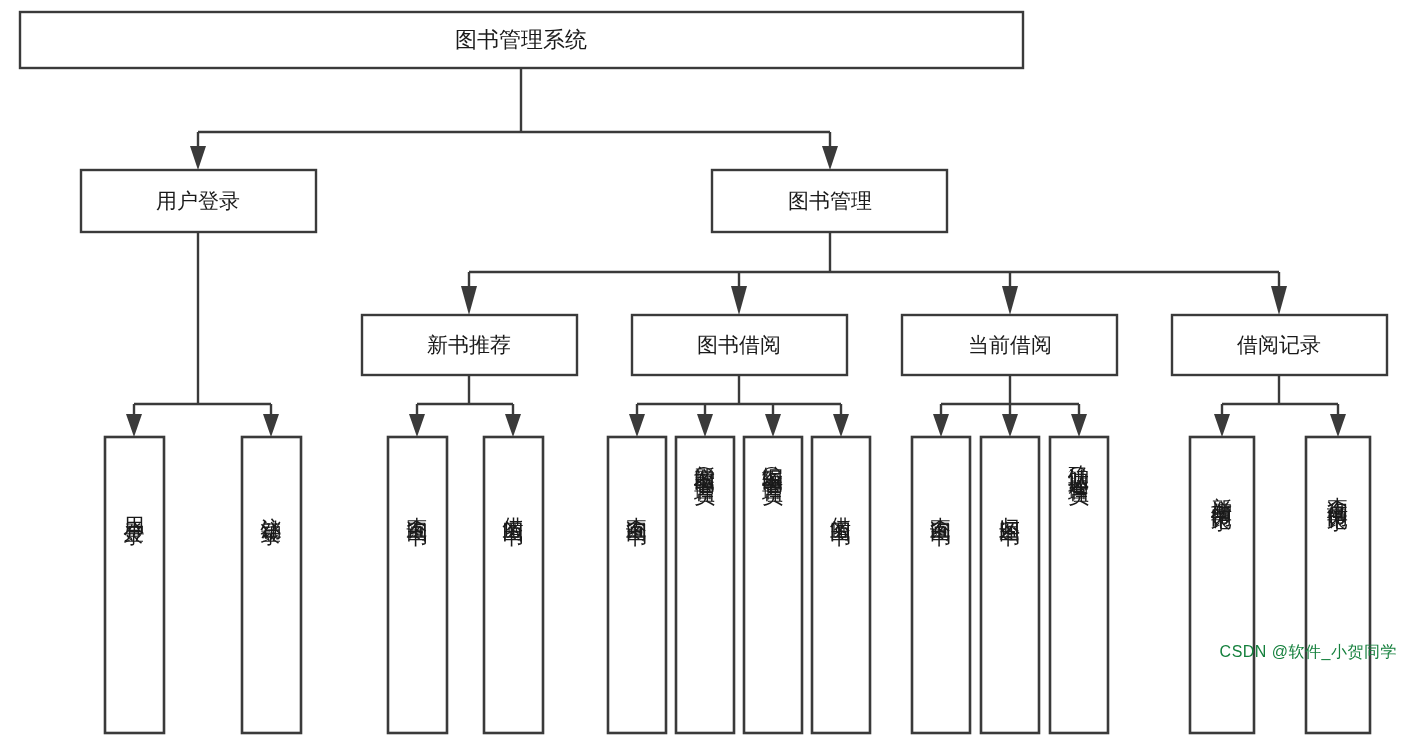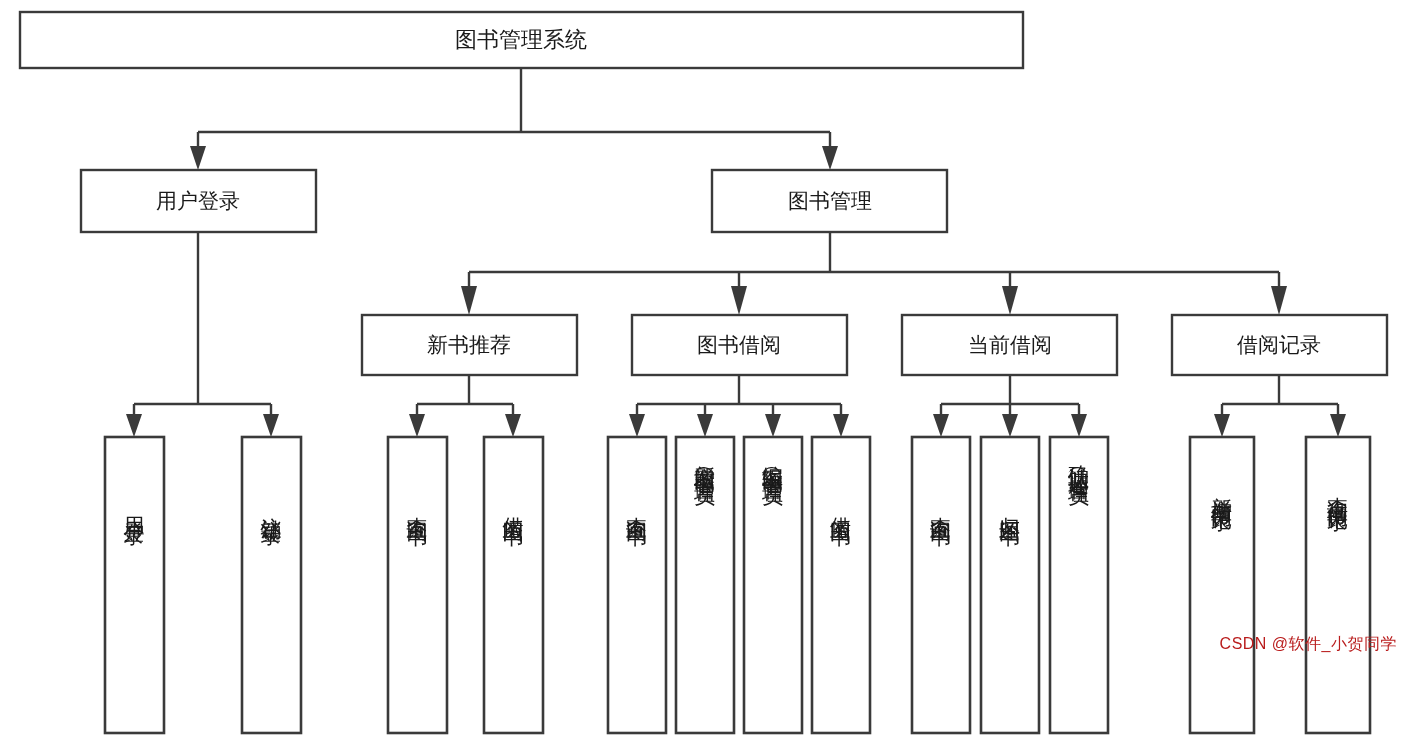--- a/index.html
+++ b/index.html
@@ -71,24 +71,24 @@
     font-family: "Liberation Sans", "DejaVu Sans", sans-serif;
     font-size: 21px;
     line-height: 1;
     letter-spacing: 3px;
     color: #1a1a1a;
     white-space: nowrap;
   }
   .watermark {
     position: absolute;
     right: 8px;
-    bottom: 8px;
+    bottom: 0;
     font-family: "Liberation Sans", "DejaVu Sans", sans-serif;
     font-size: 16px;
-    color: #b91c1c;
+    color: #15803d;
     letter-spacing: 0.5px;
     white-space: nowrap;
   }
 </style>
 </head>
 <body>
 
 <div id="diagram-root">
 
   <svg class="diagram-canvas" viewBox="0 0 1405 747">

